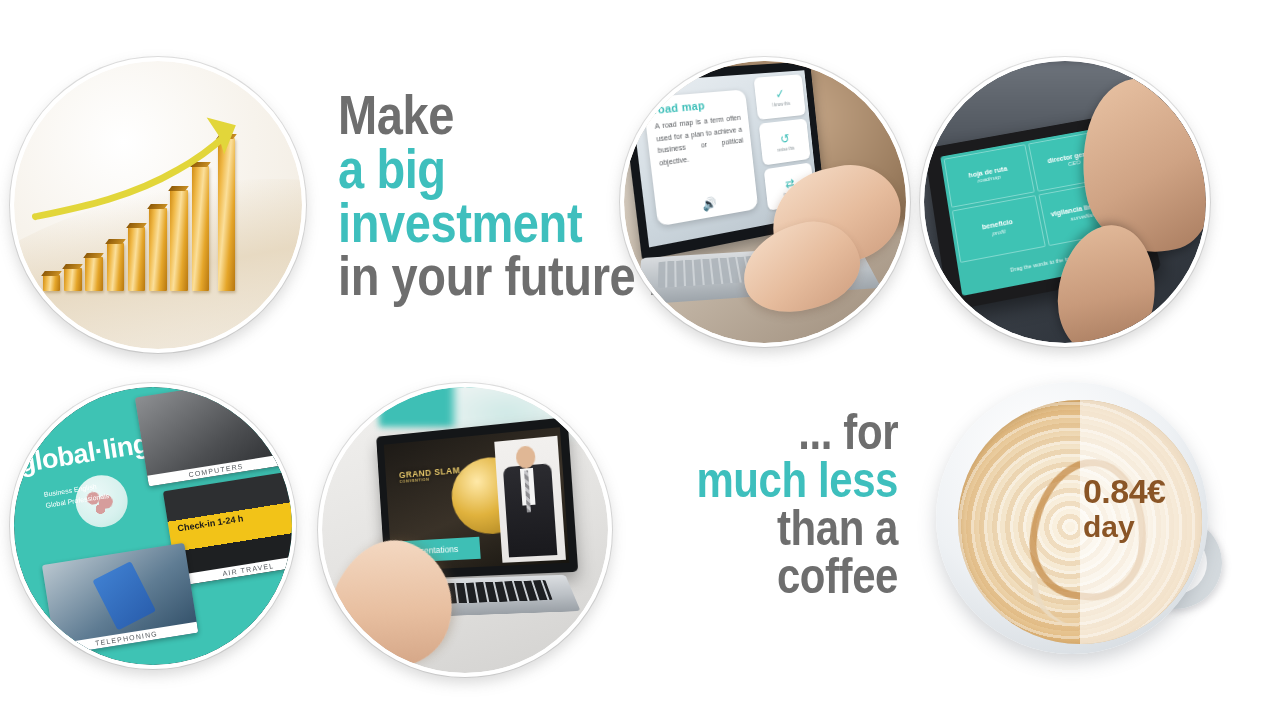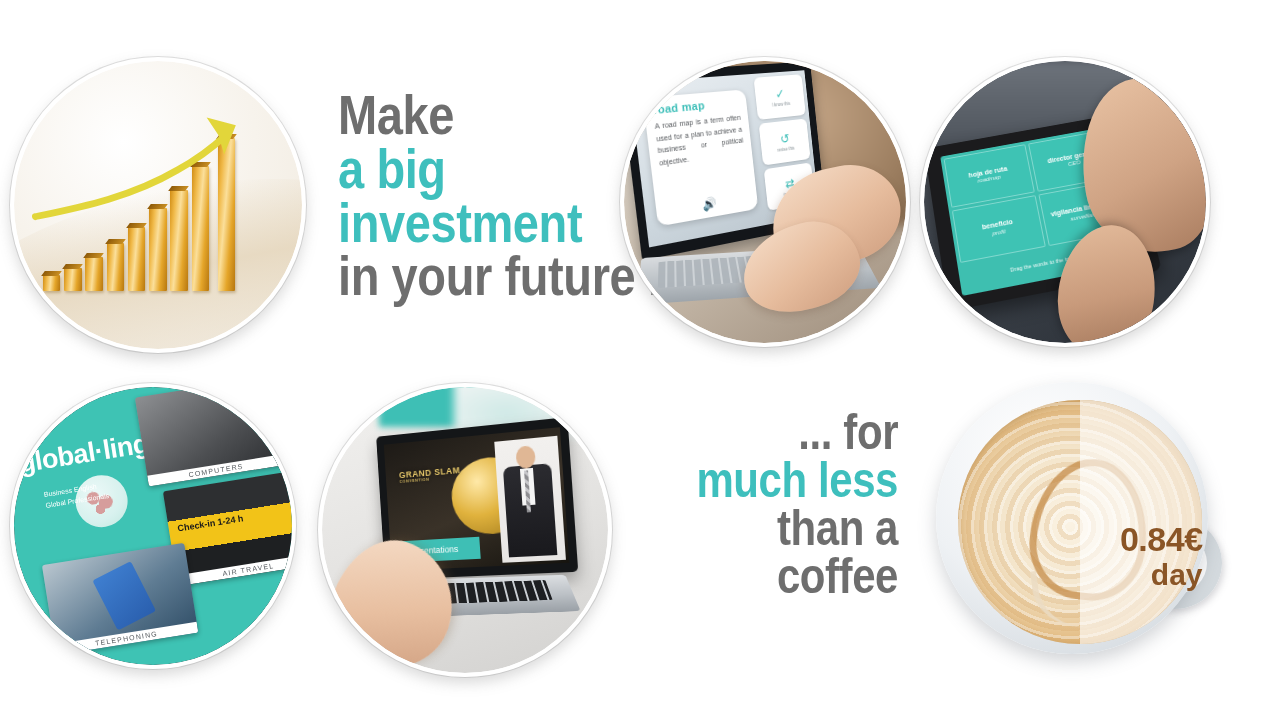--- a/index.html
+++ b/index.html
@@ -475,24 +475,23 @@
   .price-overlay {
     position: absolute;
     left: 50%; top: 0;
     width: 50%; height: 100%;
     background: rgba(255,255,255,0.62);
   }
   .price-text {
     position: absolute;
     left: 54%; top: 34%;
     width: 44%;
-    text-align: right;
+    text-align: left;
     color: #8a5526;
     line-height: 1.0;
-    margin-top: 48px;
   }
   .price-amount { font-size: 34px; font-weight: bold; letter-spacing: -0.5px; }
   .price-unit { font-size: 30px; font-weight: bold; margin-top: 4px; }
 
   
   .headline {
     position: absolute;
     font-weight: bold;
     line-height: 0.96;
     letter-spacing: -0.5px;

